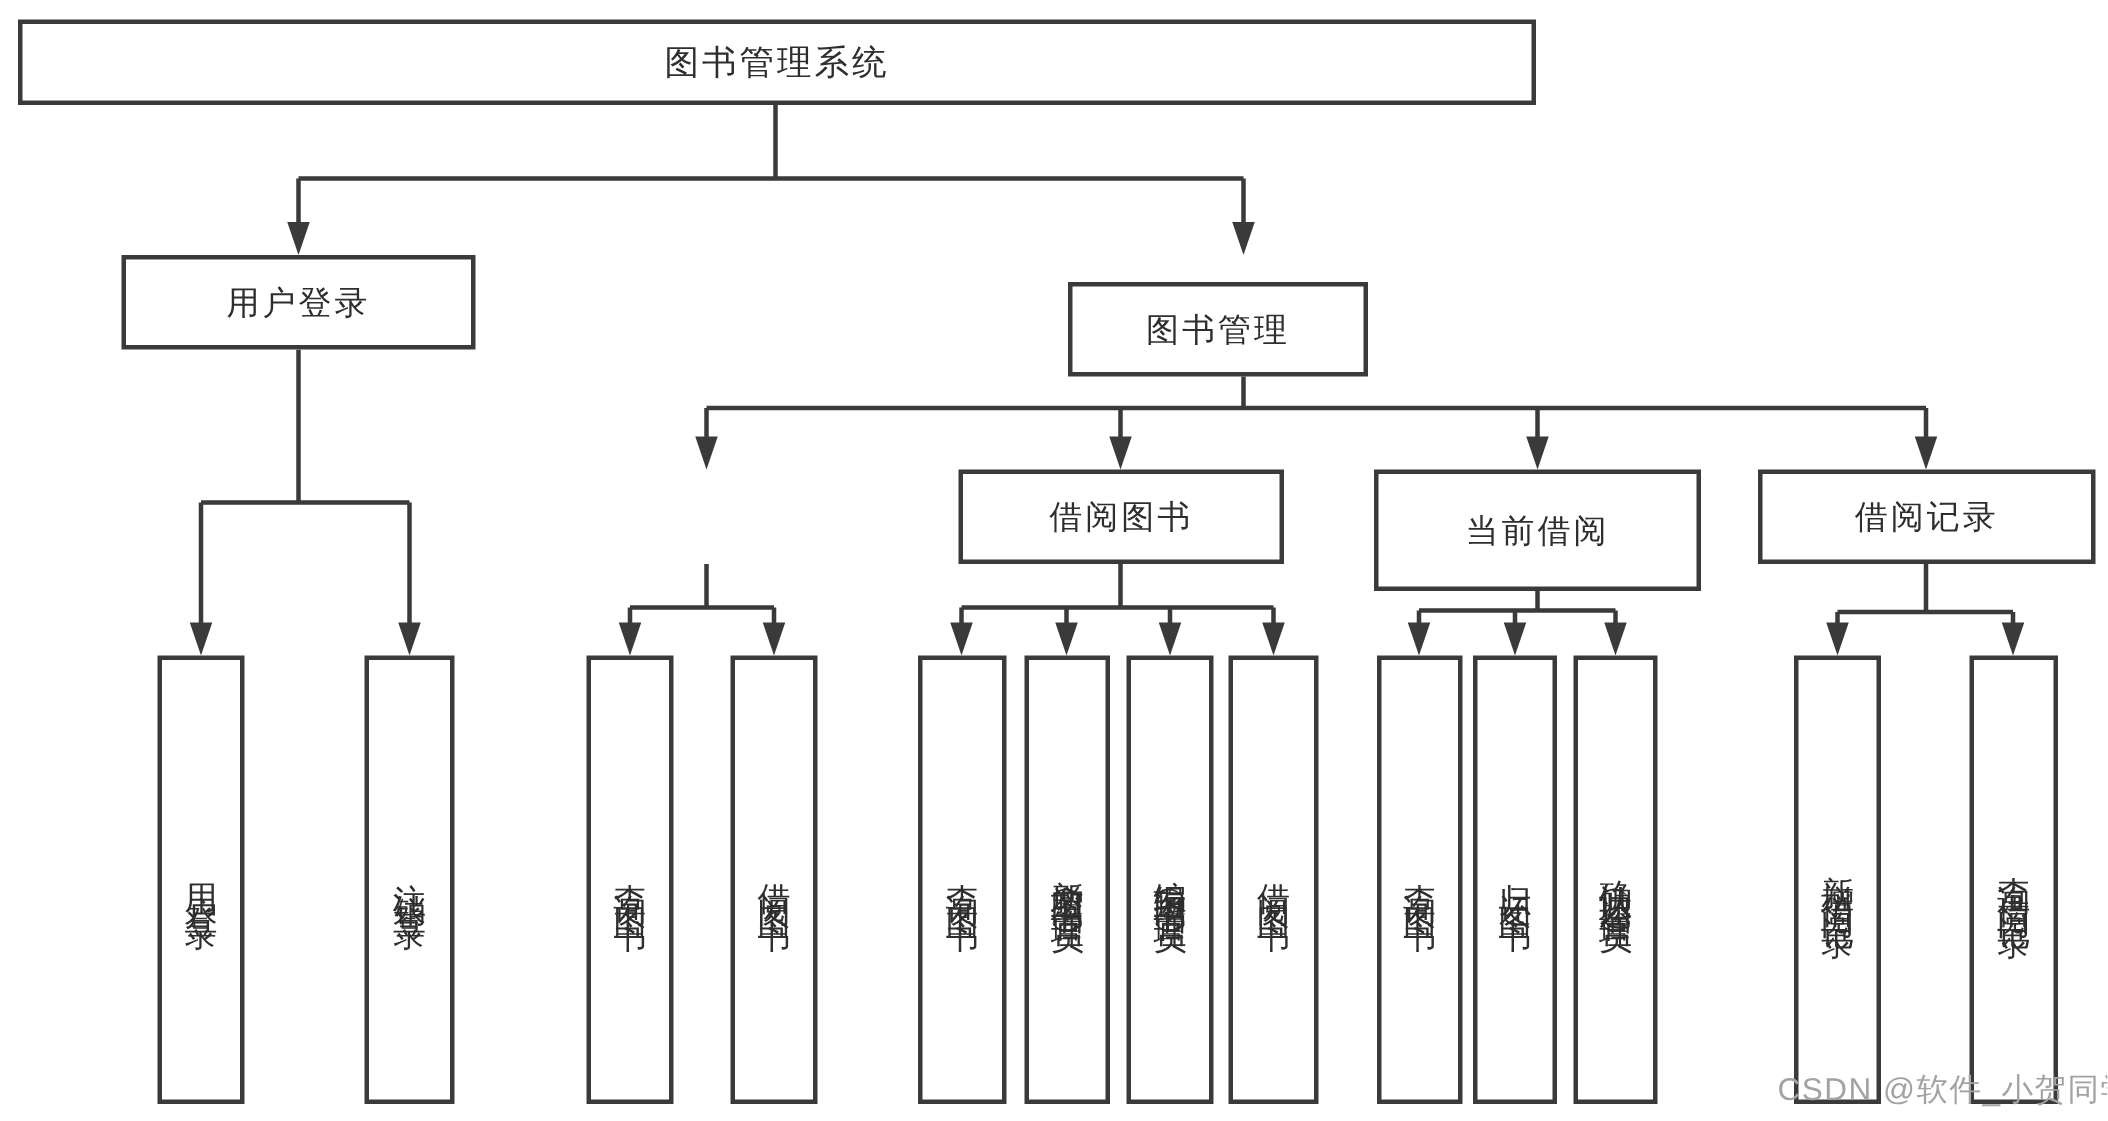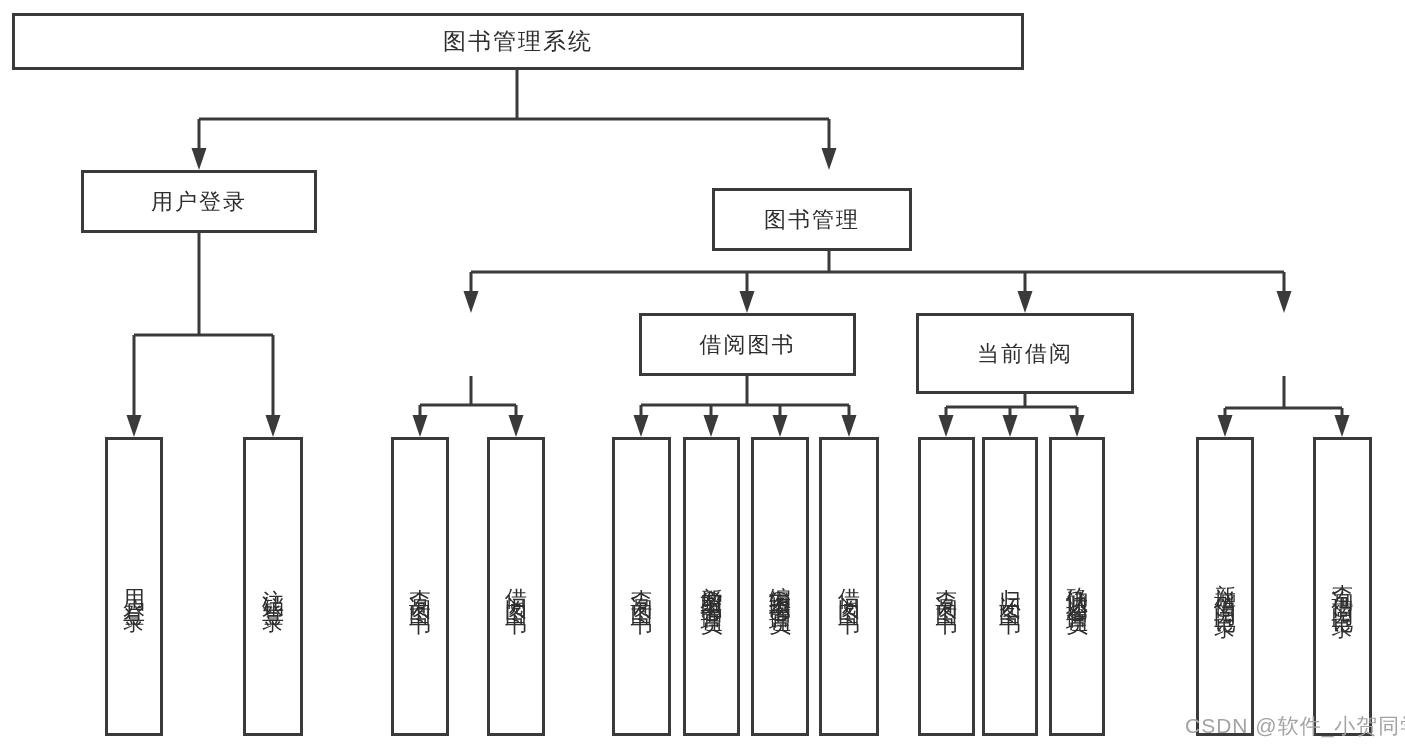--- a/index.html
+++ b/index.html
@@ -83,20 +83,21 @@
       </g>
   </svg>
 
   <div class="node h title" style="left:12px;top:13px;width:1012px;height:57px">图书管理系统</div>
 
   <div class="node h" style="left:81px;top:170px;width:236px;height:63px">用户登录</div>
   <div class="node h" style="left:712px;top:188px;width:200px;height:63px">图书管理</div>
 
   <div class="node h" style="left:639px;top:313px;width:217px;height:63px">借阅图书</div>
   <div class="node h" style="left:916px;top:313px;width:218px;height:81px">当前借阅</div>
+  <div class="node h" style="left:1172px;top:313px;width:225px;height:63px">借阅记录</div>
 
   <div class="node v" style="left:105px;top:437px;width:58px;height:299px">用户登录</div>
   <div class="node v" style="left:243px;top:437px;width:60px;height:299px">注销登录</div>
 
   <div class="node v" style="left:391px;top:437px;width:58px;height:299px">查询图书</div>
   <div class="node v" style="left:487px;top:437px;width:58px;height:299px">借阅图书</div>
 
   <div class="node v" style="left:612px;top:437px;width:59px;height:299px">查询图书</div>
   <div class="node v long" style="left:683px;top:437px;width:57px;height:299px">新增图书（管理员）</div>
   <div class="node v long" style="left:751px;top:437px;width:58px;height:299px">编辑图书（管理员）</div>

